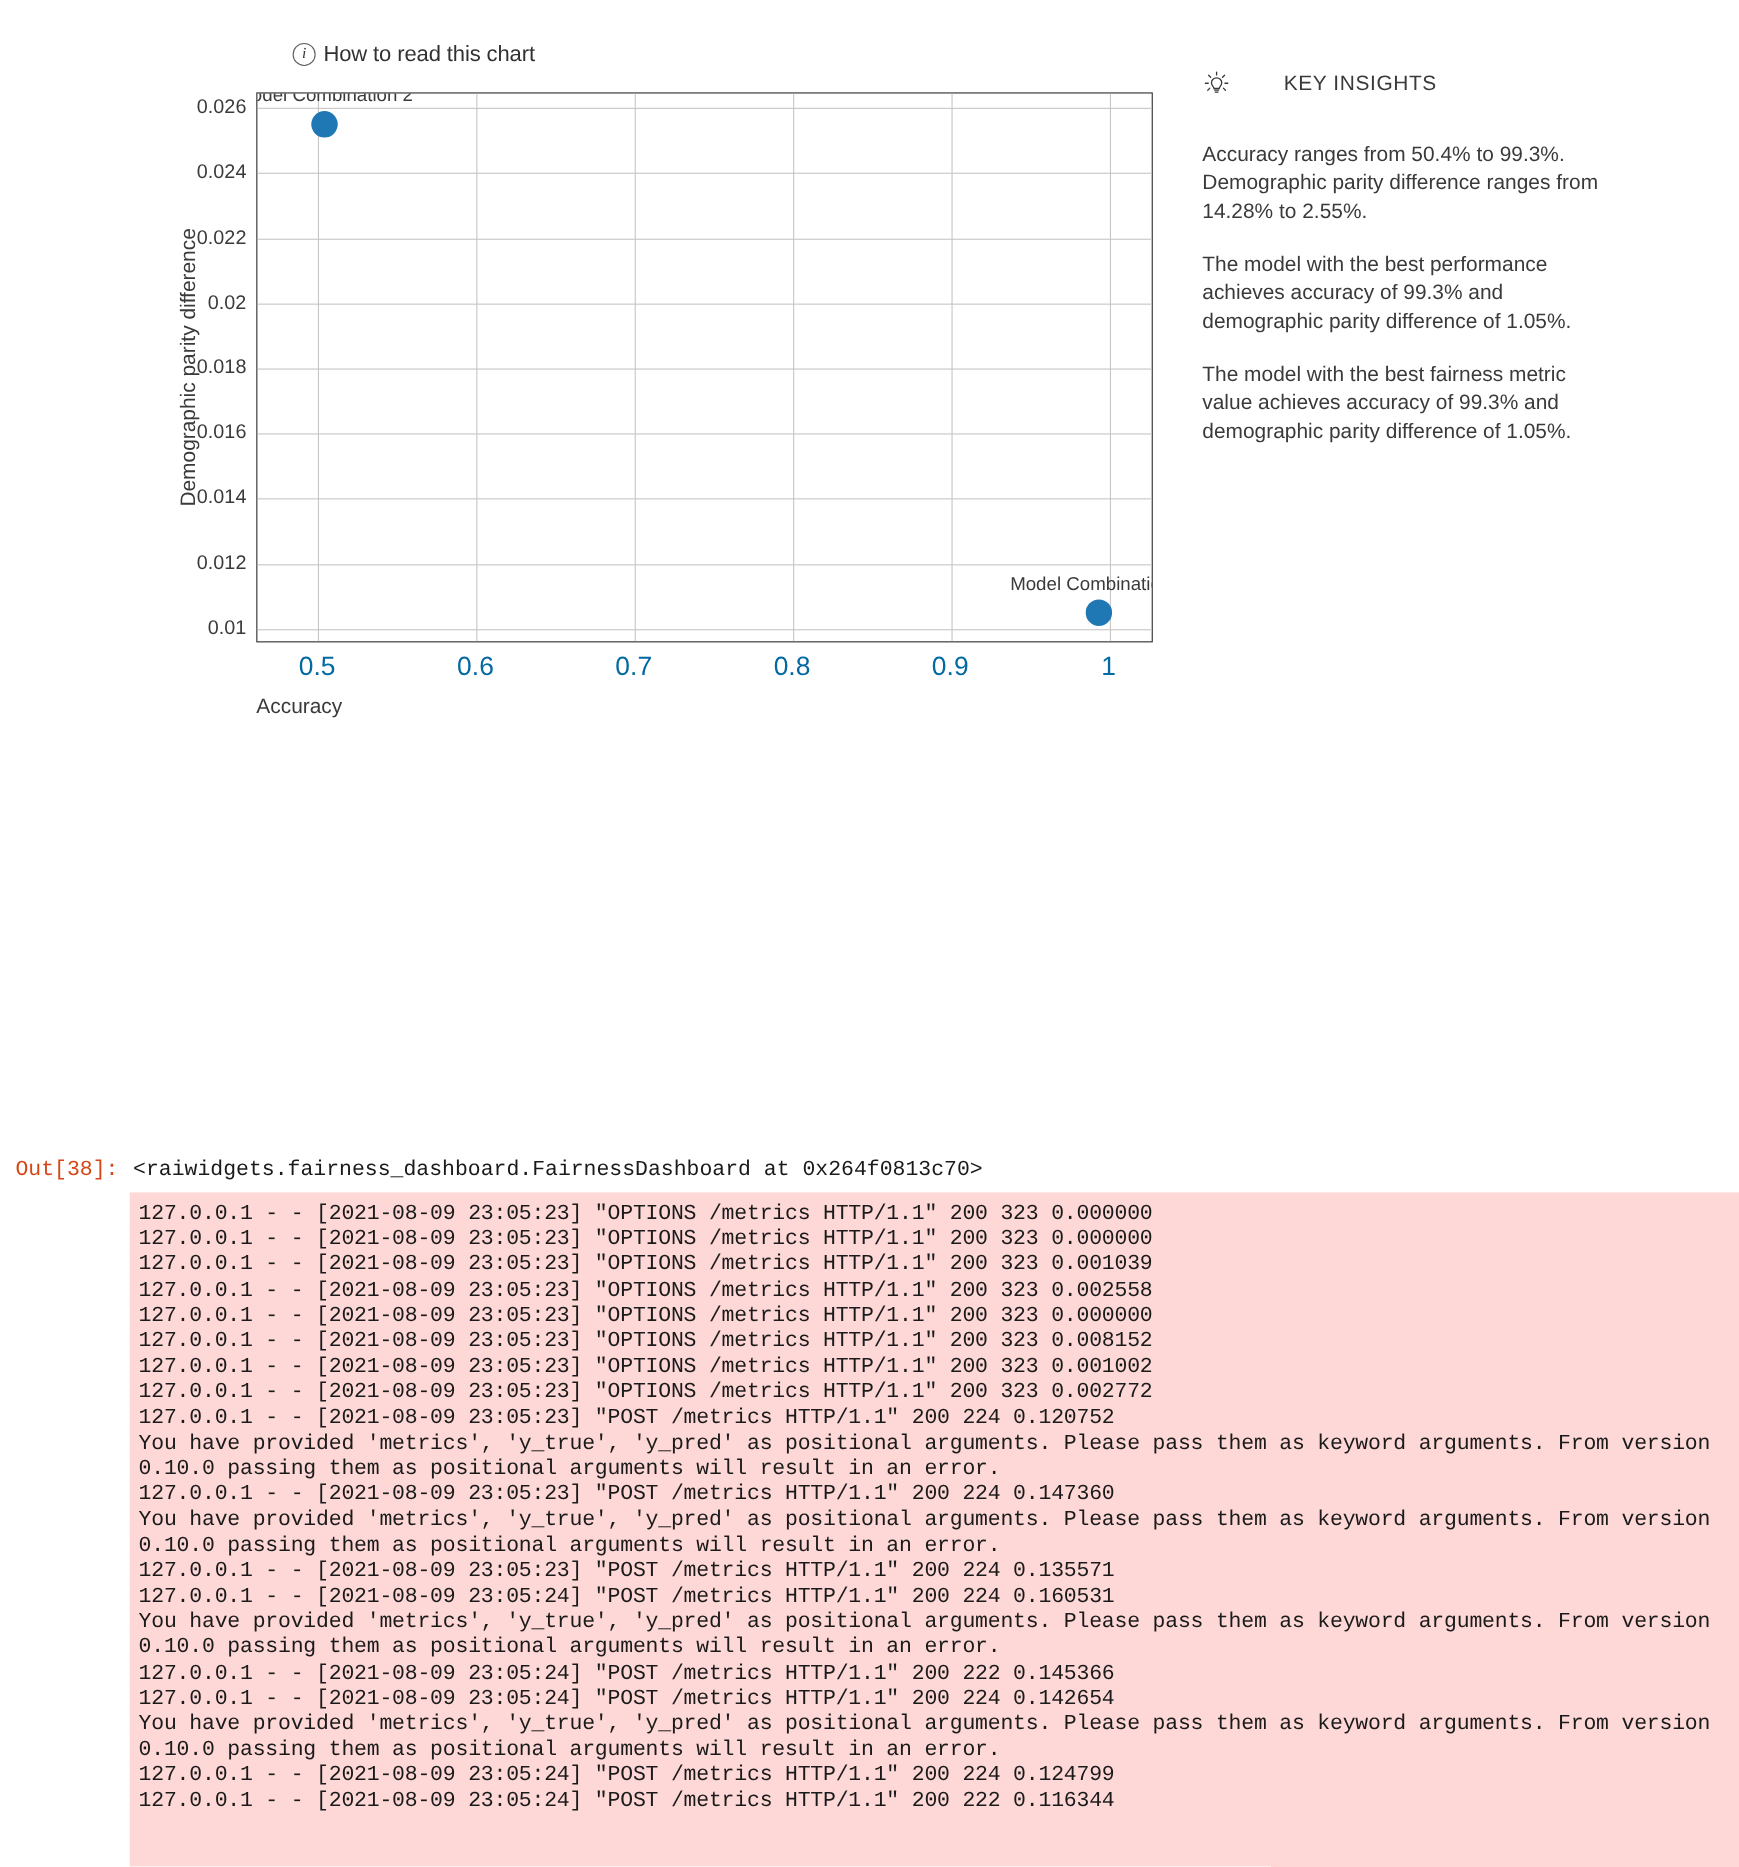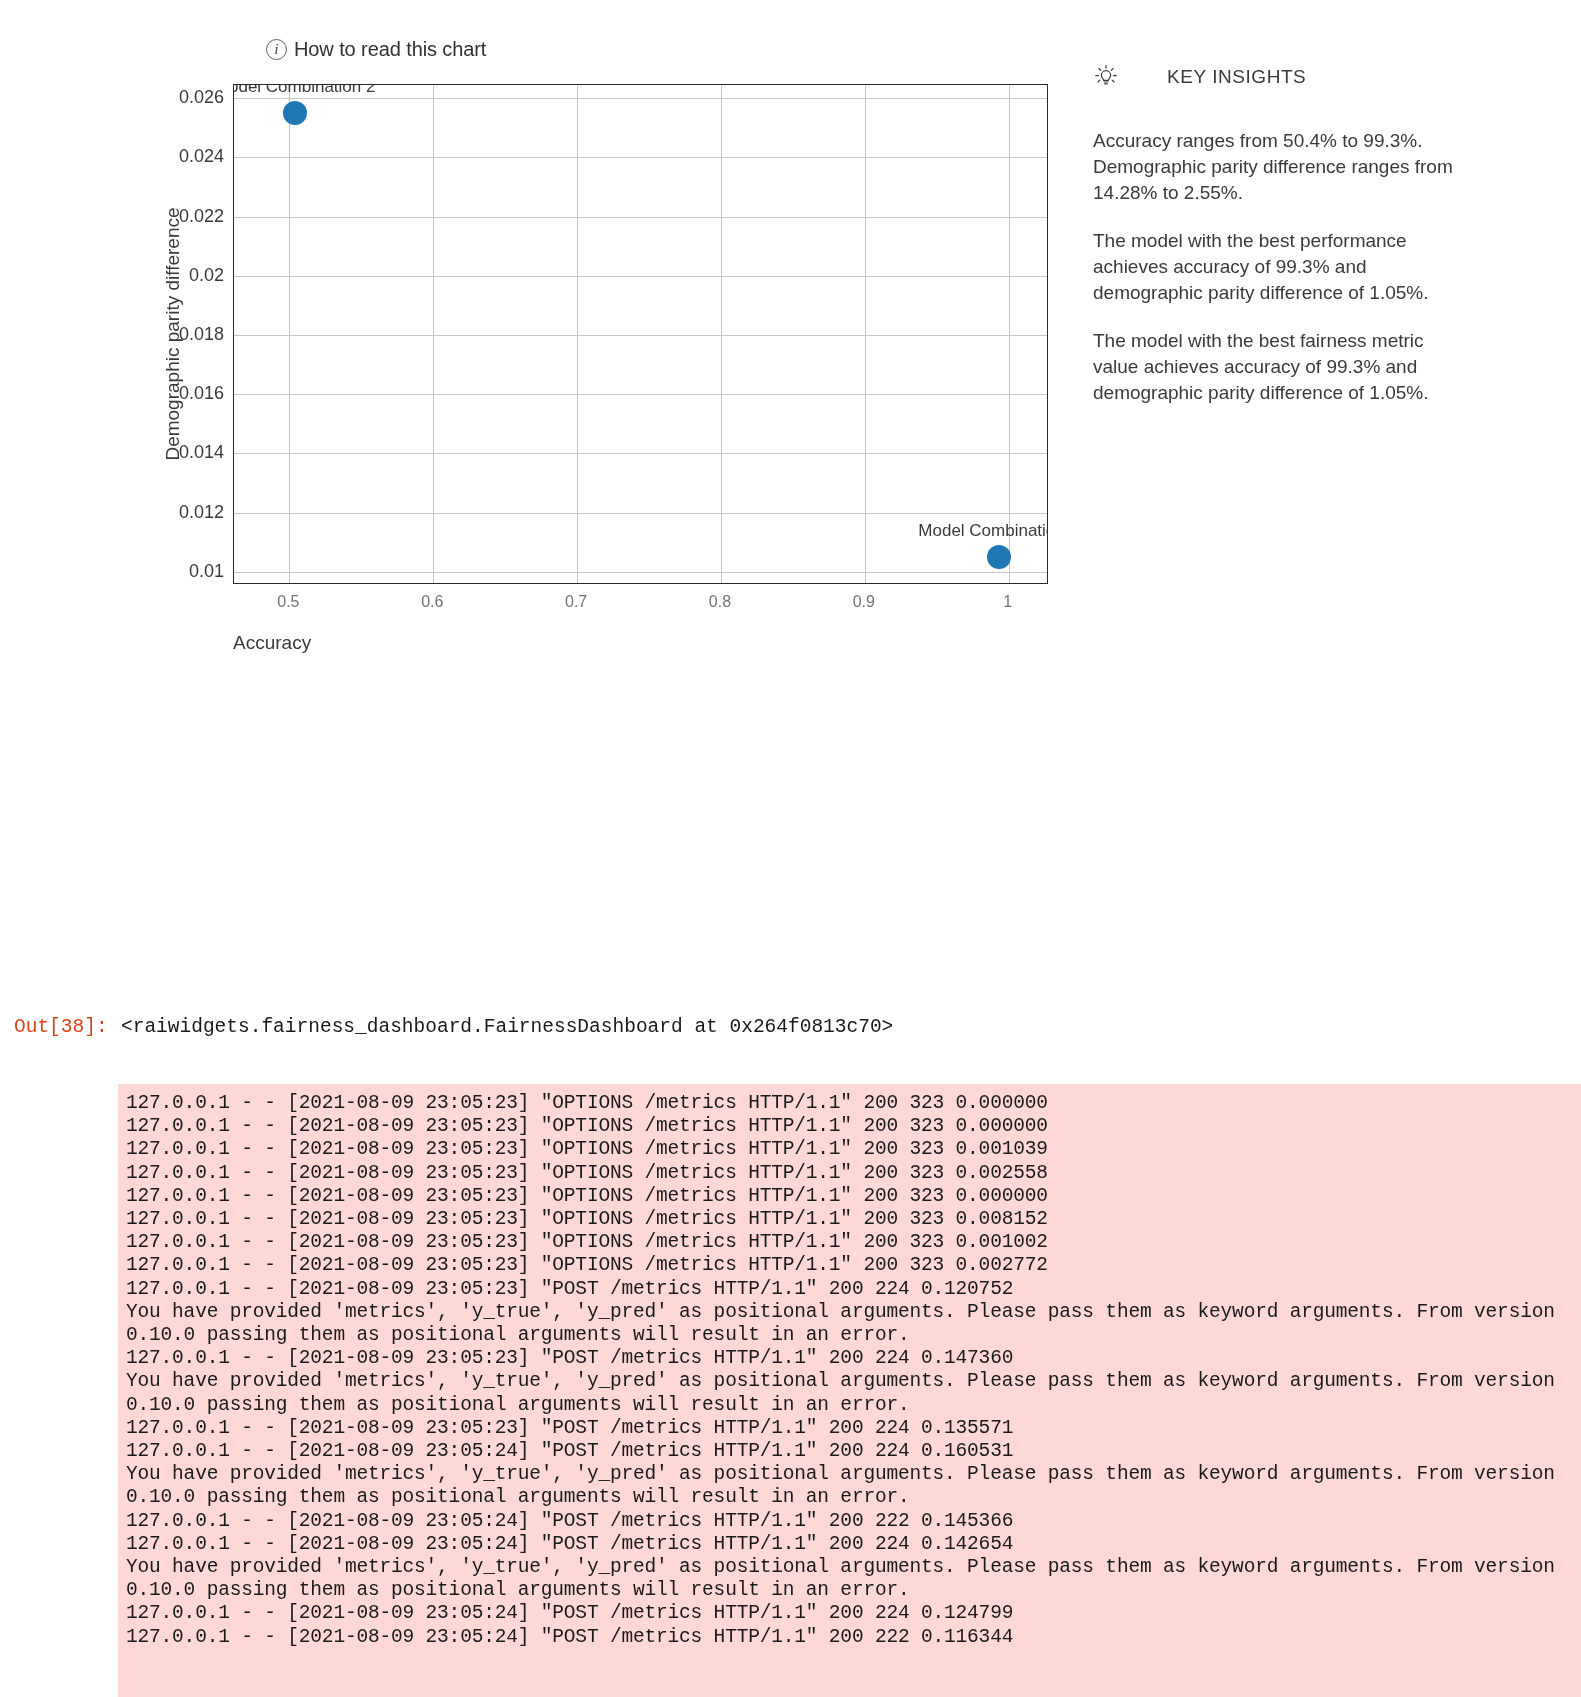--- a/index.html
+++ b/index.html
@@ -132,22 +132,22 @@
   }
   .ytick-holder {
     position: absolute;
     left: 73px; top: 0;
     width: 815px; height: 500px;
   }
 
   .xtick {
     position: absolute;
     top: 509px;
-    font-size: 16px;
-    color: #737373;
+    font-size: 24px;
+    color: #0369a1;
     transform: translateX(-50%);
   }
   .xtick-holder {
     position: absolute;
     left: 73px; top: 0;
     width: 815px; height: 560px;
   }
 
   .x-axis-title {
     position: absolute;
@@ -182,21 +182,21 @@
     line-height: 1.37;
     color: #3b3a39;
     margin-top: 22px;
   }
   .insight-p:first-of-type { margin-top: 30px; }
 
   
   .out-line {
     position: absolute;
     left: 0;
-    top: 1016px;
+    top: 1052px;
     width: 1581px;
     height: 36px;
     font-family: "Liberation Mono", monospace;
     font-size: 19.5px;
   }
   .out-prompt {
     position: absolute;
     left: 14px; top: 0;
     color: #d64617;
     white-space: pre;

